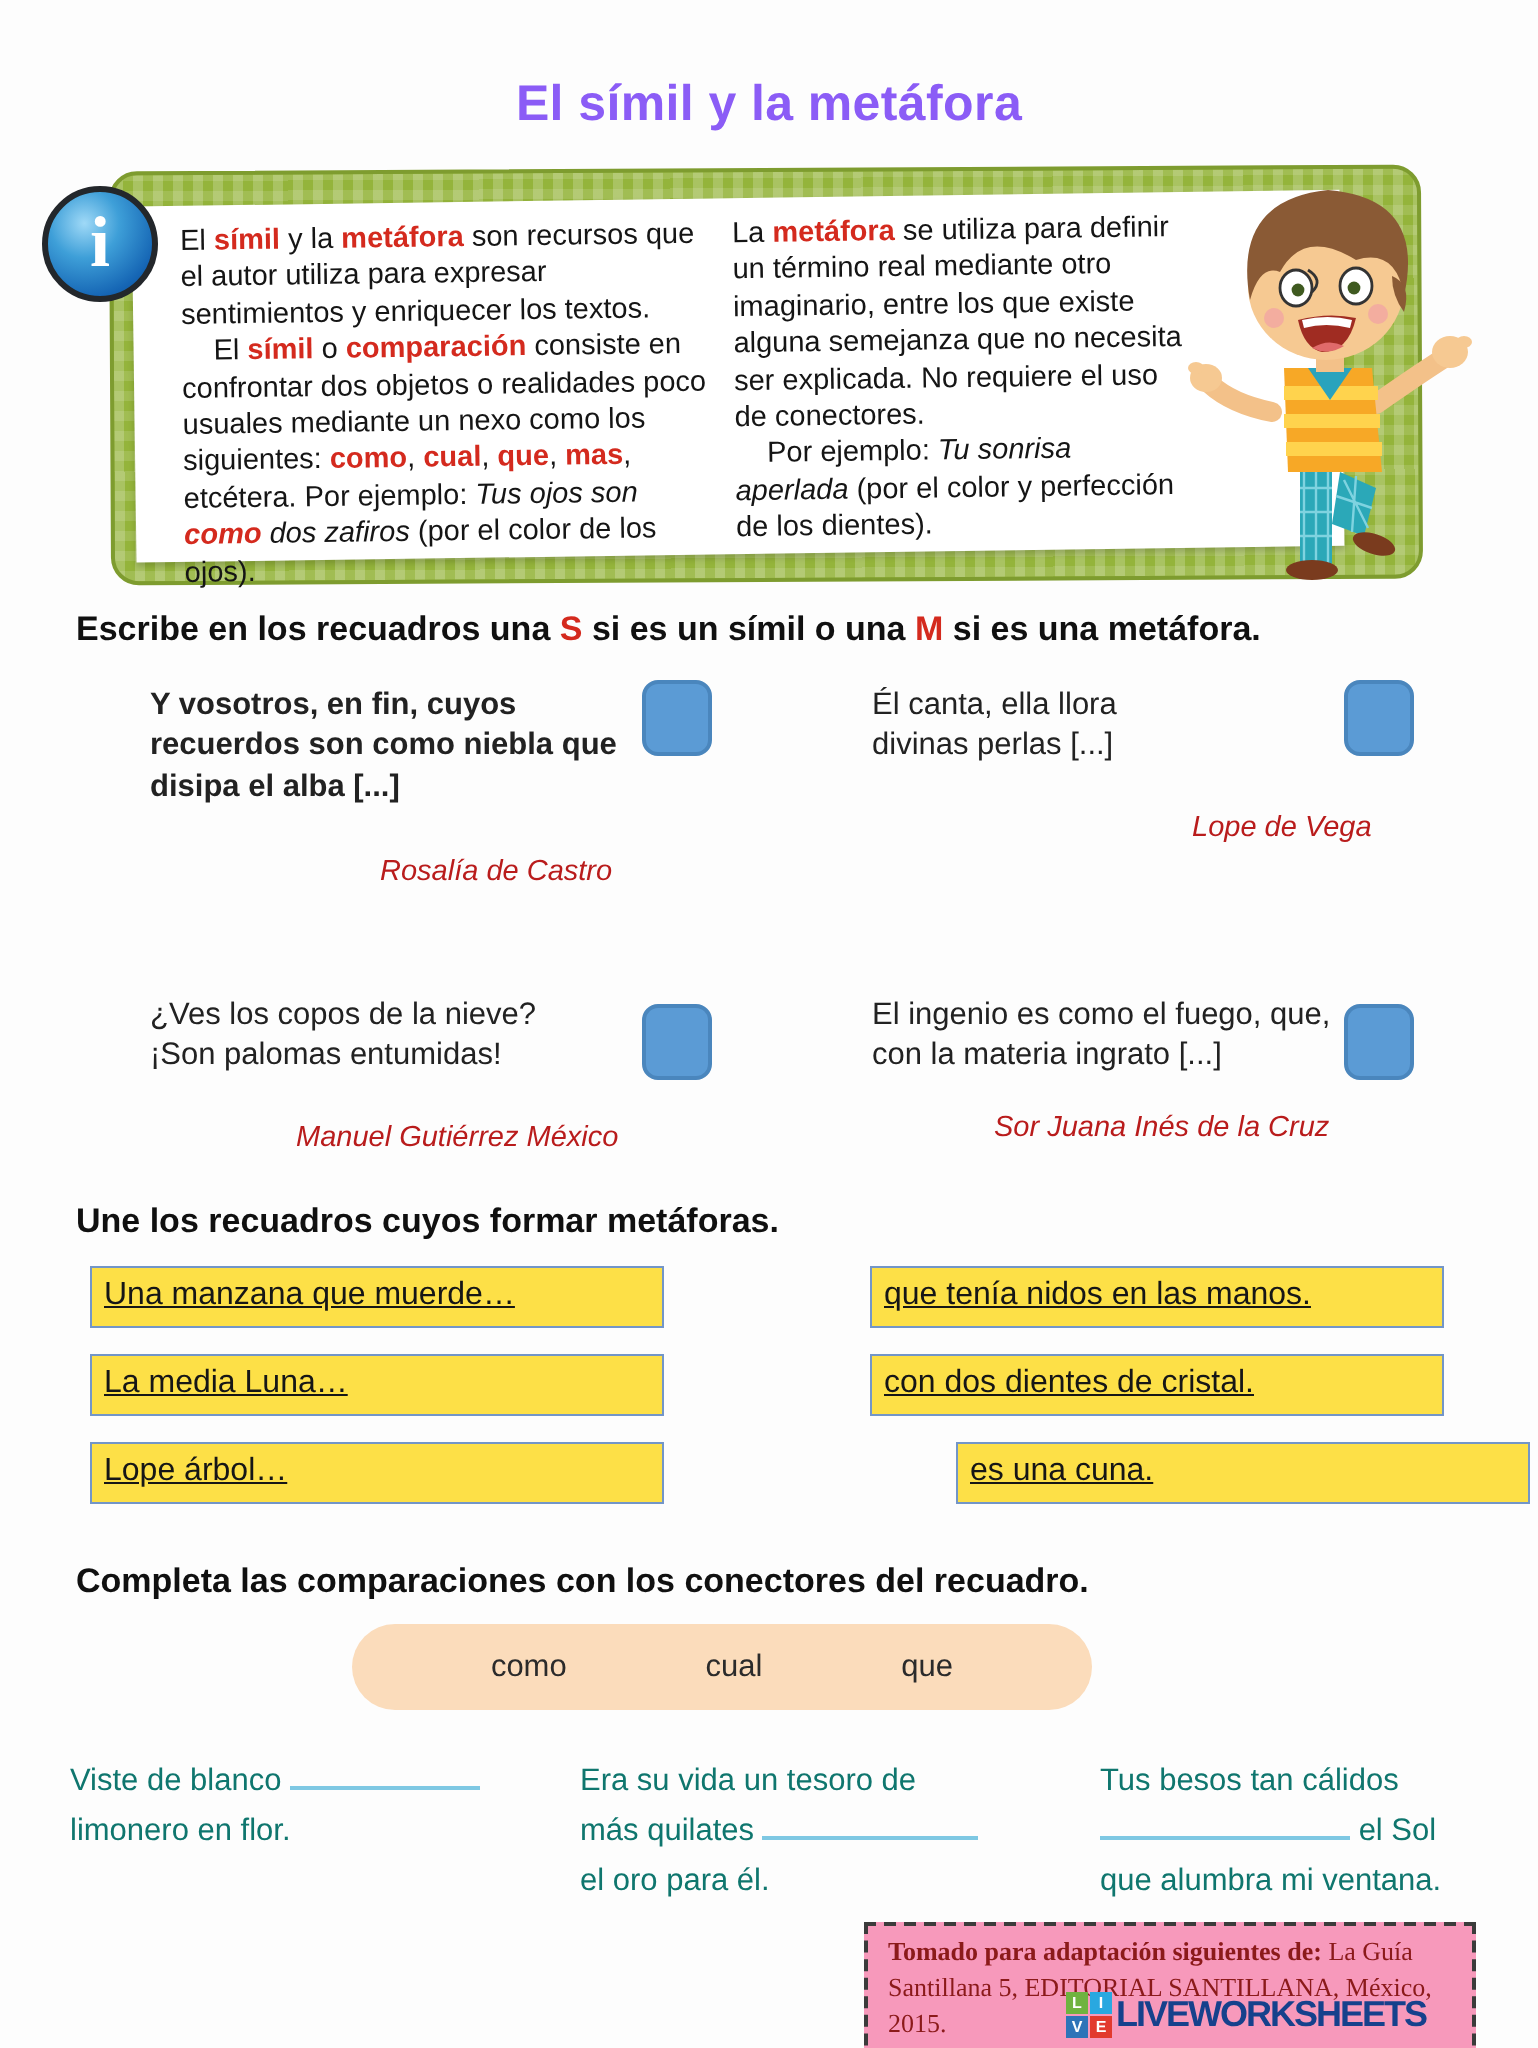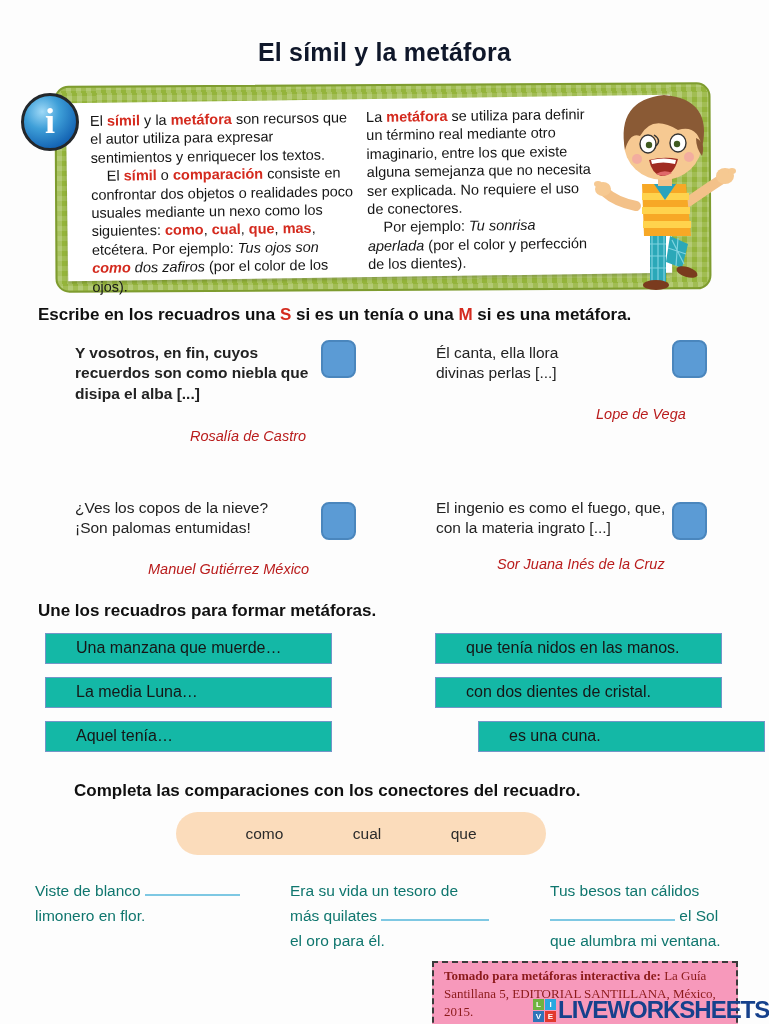--- a/index.html
+++ b/index.html
@@ -6,21 +6,21 @@
   body { background:#e9e9e9; font-family:"Liberation Sans", sans-serif; }
   .page {
     position:relative; width:769px; height:1024px; margin:0 auto;
     background:#fdfdfd; overflow:hidden;
     font-family:"Liberation Sans", sans-serif;
   }
   .abs { position:absolute; }
 
   
   .title { left:0; right:0; top:38px; text-align:center;
-    font-size:25px; font-weight:bold; color:#0f172a; letter-spacing:.2px; }
+    font-size:25px; font-weight:bold; color:#8b5cf6; letter-spacing:.2px; }
 
   
   .panel {
     left:55px; top:84px; width:656px; height:207px;
     background-color:#94b43b;
     background-image:
       repeating-linear-gradient(90deg, rgba(255,255,255,.20) 0 5px, rgba(0,0,0,0) 5px 10px),
       repeating-linear-gradient(0deg, rgba(255,255,255,.12) 0 5px, rgba(0,0,0,0) 5px 10px);
     border:2px solid #7e9c2f; border-radius:14px;
     transform:rotate(-.3deg);
@@ -59,24 +59,25 @@
   .quote { font-size:15.5px; line-height:1.32; color:#222; }
   .author { font-size:14.5px; font-style:italic; color:#b91c1c; }
   .answer-box {
     width:35px; height:38px; border-radius:8px;
     background:#5b9bd5; border:2px solid #4a86bd;
     cursor:pointer;
   }
 
   
   .match-box {
-    width:287px; height:31px; background:#14b8a6;
+    width:287px; height:31px; background:#fde047;
     border:1.5px solid #7396c8;
-    font-size:16px; color:#161616; line-height:28px; padding-left:30px;
+    font-size:16px; color:#161616; line-height:28px; padding-left:6px;
     cursor:pointer;
+    text-decoration:underline;
   }
 
   
   .pill {
     left:176px; top:812px; width:370px; height:43px; border-radius:22px;
     background:#fbdcbb; display:flex; align-items:center; justify-content:space-evenly;
     font-size:15.5px; color:#2b2b2b;
   }
 
   
@@ -92,21 +93,21 @@
     padding:4px 8px 8px 10px;
     font-family:"Liberation Serif", serif; font-size:13px; line-height:1.4;
     color:#8b1a1a;
   }
   .credit b { font-weight:bold; }
   .logo { left:533px; top:996px; display:flex; align-items:center; z-index:10; }
   .logo-blocks { display:grid; grid-template-columns:11px 11px; grid-auto-rows:11px; gap:1px; margin-right:2px; }
   .logo-block { display:flex; align-items:center; justify-content:center;
     color:#fff; font-size:8px; font-weight:bold; }
   .lb0{background:#6fb33f} .lb1{background:#29a8e0} .lb2{background:#2e74b8} .lb3{background:#e23a2e}
-  .logo-text { font-size:24px; font-weight:bold; color:#16418c; letter-spacing:-1px; }
+  .logo-text { font-size:18px; font-weight:bold; color:#16418c; letter-spacing:-1px; }
 </style>
 </head>
 <body>
 
 <div class="page">
 
   <div class="abs title">El símil y la metáfora</div>
 
   <div class="abs panel">
     <div class="paper">
@@ -164,48 +165,48 @@
 
       <circle cx="45" cy="73" r="5" fill="#f2a3a3" opacity=".75"></circle>
       <circle cx="97" cy="71" r="5" fill="#f2a3a3" opacity=".75"></circle>
 
       <path d="M57 74 Q72 70 86 73 Q82 90 69 90 Q60 88 57 74 Z" fill="#a02c22"></path>
       <path d="M59 74 Q72 71 84 74 L83 78 Q71 75 60 78 Z" fill="#fff"></path>
       <path d="M64 88 Q72 83 80 87 Q72 92 64 88 Z" fill="#e06a6a"></path>
     </svg>
   </div>
 
-  <div class="abs instruction" style="left:38px; top:305px;"><span>Escribe en los recuadros una </span><span class="red">S</span><span> si es un tenía o una </span><span class="red">M</span><span> si es una metáfora.</span></div>
+  <div class="abs instruction" style="left:38px; top:305px;"><span>Escribe en los recuadros una </span><span class="red">S</span><span> si es un símil o una </span><span class="red">M</span><span> si es una metáfora.</span></div>
 
   <div class="abs quote" style="left:75px; top:343px; width:240px;font-weight:bold;">Y vosotros, en fin, cuyos recuerdos son como niebla que disipa el alba [...]</div>
   <div class="abs answer-box" style="left:321px; top:340px;"></div>
   <div class="abs author" style="left:190px; top:428px;text-align:right;">Rosalía de Castro</div>
 
   <div class="abs quote" style="left:436px; top:343px; width:170px;">Él canta, ella llora divinas perlas [...]</div>
   <div class="abs answer-box" style="left:672px; top:340px;"></div>
   <div class="abs author" style="left:596px; top:406px;">Lope de Vega</div>
 
   <div class="abs quote" style="left:75px; top:498px; width:225px;">¿Ves los copos de la nieve? ¡Son palomas entumidas!</div>
   <div class="abs answer-box" style="left:321px; top:502px;"></div>
   <div class="abs author" style="left:148px; top:561px;">Manuel Gutiérrez México</div>
 
   <div class="abs quote" style="left:436px; top:498px; width:250px;">El ingenio es como el fuego, que, con la materia ingrato [...]</div>
   <div class="abs answer-box" style="left:672px; top:502px;"></div>
   <div class="abs author" style="left:497px; top:556px;">Sor Juana Inés de la Cruz</div>
 
-  <div class="abs instruction" style="left:38px; top:601px;">Une los recuadros para formar metáforas.</div>
+  <div class="abs instruction" style="left:38px; top:601px;">Une los recuadros cuyos formar metáforas.</div>
 
   <div class="abs match-box" style="left:45px; top:633px;">Una manzana que muerde…</div>
   <div class="abs match-box" style="left:45px; top:677px;">La media Luna…</div>
-  <div class="abs match-box" style="left:45px; top:721px;">Aquel tenía…</div>
+  <div class="abs match-box" style="left:45px; top:721px;">Lope árbol…</div>
   <div class="abs match-box" style="left:435px; top:633px;">que tenía nidos en las manos.</div>
   <div class="abs match-box" style="left:435px; top:677px;">con dos dientes de cristal.</div>
   <div class="abs match-box" style="left:435px; top:721px;margin-left:43px;">es una cuna.</div>
 
-  <div class="abs instruction" style="left:38px; top:781px;margin-left:36px;">Completa las comparaciones con los conectores del recuadro.</div>
+  <div class="abs instruction" style="left:38px; top:781px;">Completa las comparaciones con los conectores del recuadro.</div>
 
   <div class="abs pill">
     <span>como</span>
     <span>cual</span>
     <span>que</span>
   </div>
 
   <div class="abs fill" style="left:35px; top:878px; width:245px;">
     <div><span>Viste de blanco</span>
       <span class="blank w95"></span></div>
@@ -220,21 +221,21 @@
   </div>
 
   <div class="abs fill" style="left:550px; top:878px; width:220px;">
     <div><span>Tus besos tan cálidos</span></div>
     <div><span class="blank w125"></span>
       <span>el Sol</span></div>
     <div><span>que alumbra mi ventana.</span></div>
   </div>
 
   <div class="abs credit">
-    <b>Tomado para metáforas interactiva de:</b><span> La Guía Santillana 5, EDITORIAL SANTILLANA, México, 2015.</span>
+    <b>Tomado para adaptación siguientes de:</b><span> La Guía Santillana 5, EDITORIAL SANTILLANA, México, 2015.</span>
   </div>
 
   <div class="abs logo">
     <span class="logo-blocks">
       <span class="logo-block lb0">L</span>
       <span class="logo-block lb1">I</span>
       <span class="logo-block lb2">V</span>
       <span class="logo-block lb3">E</span>
     </span>
     <span class="logo-text">LIVEWORKSHEETS</span>

